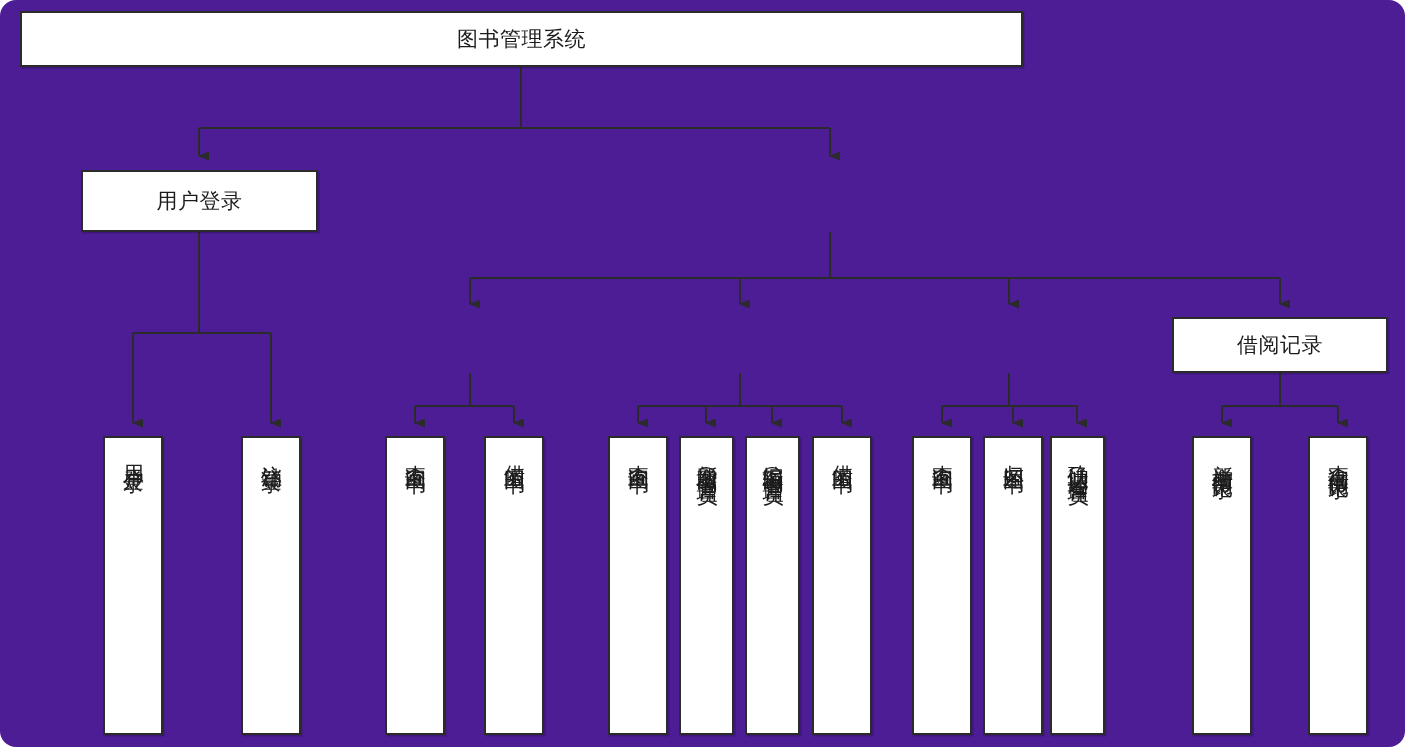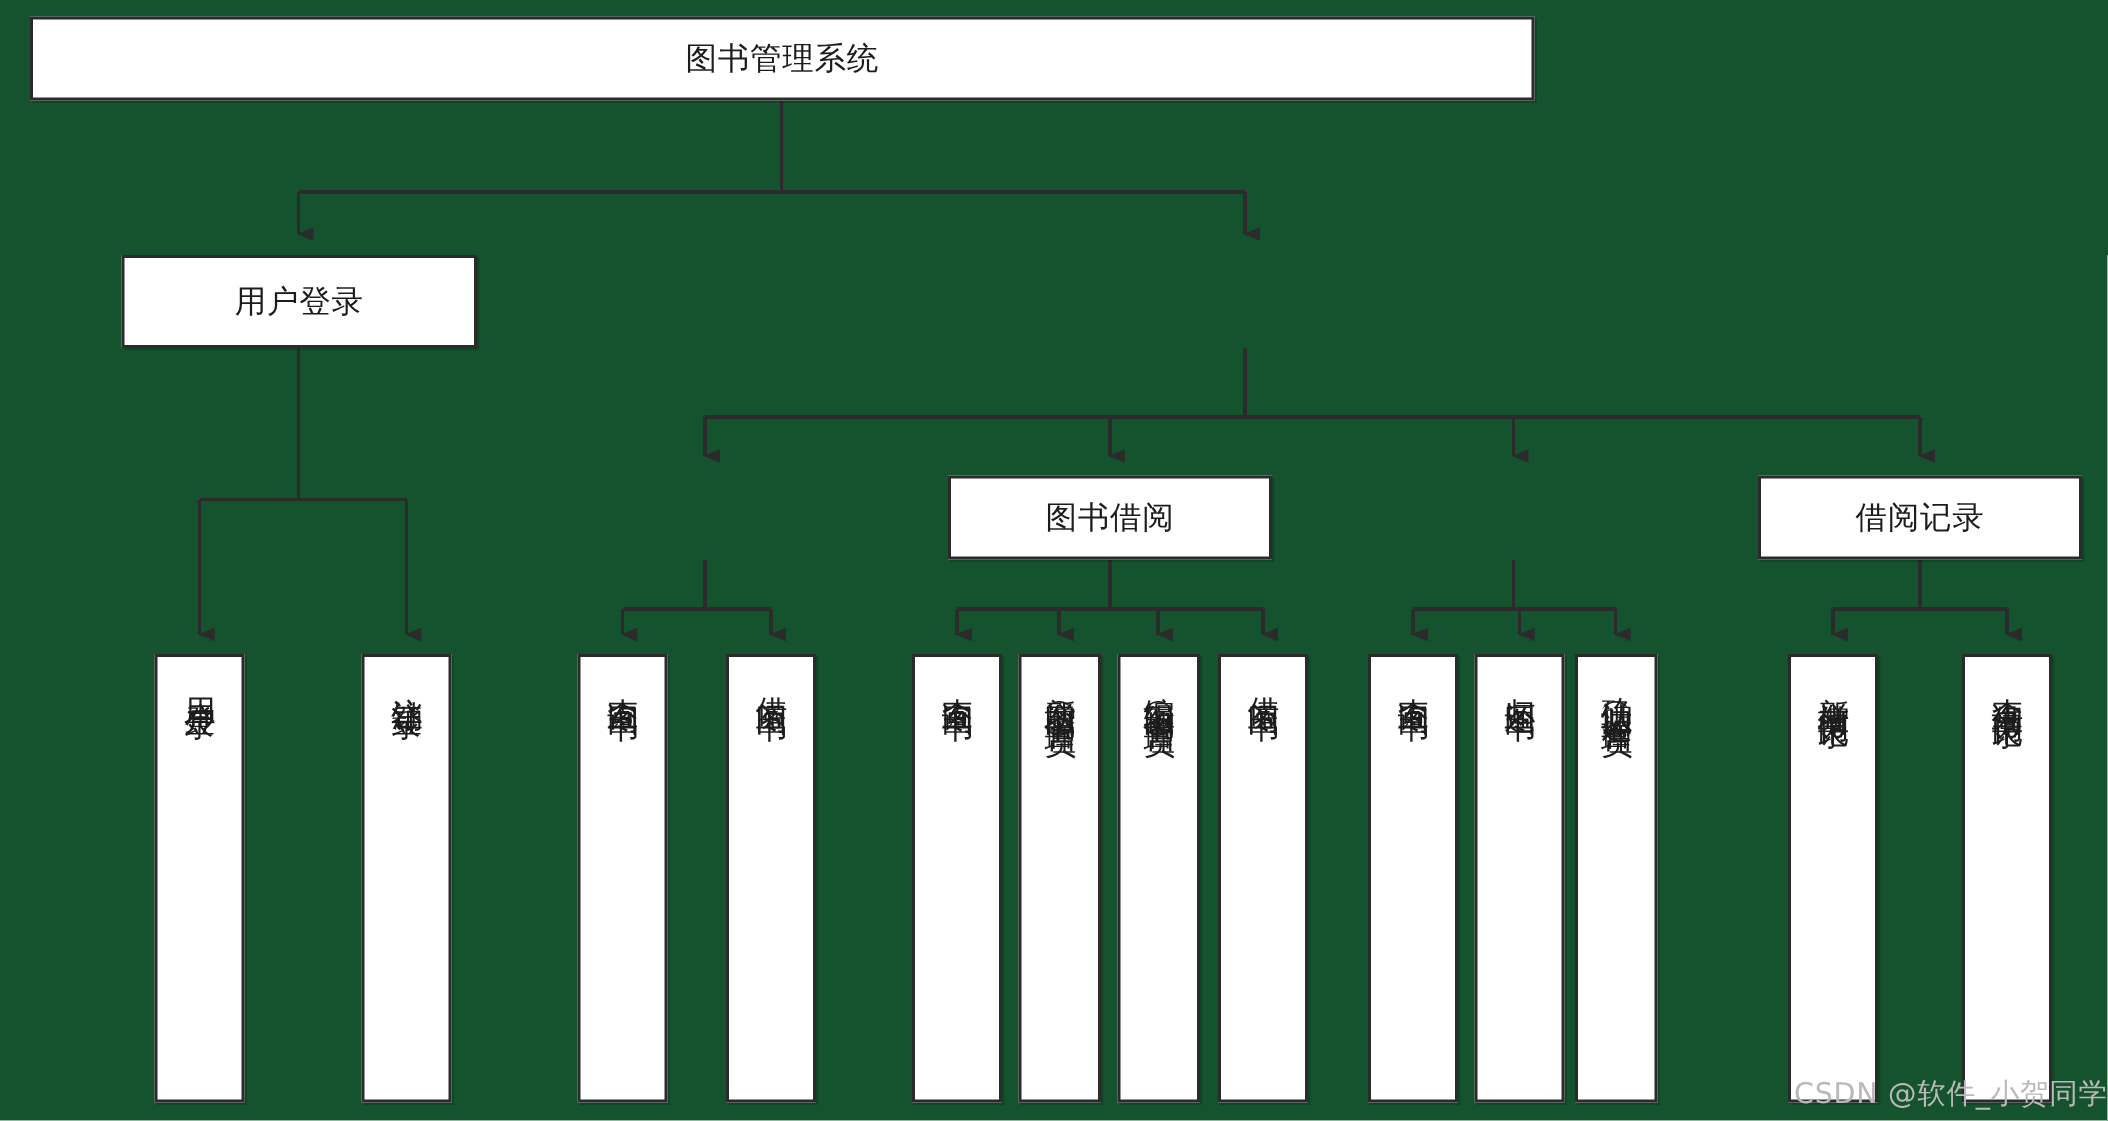--- a/index.html
+++ b/index.html
@@ -7,22 +7,23 @@
     padding: 0;
     background: #ffffff;
   }
   body {
     font-family: "DejaVu Sans", "Liberation Sans", sans-serif;
   }
   #canvas {
     position: relative;
     width: 1405px;
     height: 747px;
-    background: #14532d;
+    background: #4c1d95;
     overflow: hidden;
+    border-radius: 16px;
   }
   svg#wires {
     position: absolute;
     left: 0;
     top: 0;
     width: 1405px;
     height: 747px;
     pointer-events: none;
   }
   .node {
@@ -122,23 +123,20 @@
   </svg>
 
   <div class="node" id="node-root" style="left: 20px; top: 11px; width: 1003px; height: 56px;">
     <span class="node-label">图书管理系统</span>
   </div>
 
   <div class="node" id="node-l2-0" style="left: 81px; top: 170px; width: 237px; height: 62px;">
     <span class="node-label">用户登录</span>
   </div>
 
-  <div class="node" id="node-l3-1" style="left: 632px; top: 317px; width: 216px; height: 56px;">
-    <span class="node-label">图书借阅</span>
-  </div>
   <div class="node" id="node-l3-3" style="left: 1172px; top: 317px; width: 216px; height: 56px;">
     <span class="node-label">借阅记录</span>
   </div>
 
   <div class="node vertical" id="node-leaf-0" style="left: 103px; top: 436px; width: 60px; height: 299px;">
     <span class="node-label">用户登录</span>
   </div>
   <div class="node vertical" id="node-leaf-1" style="left: 241px; top: 436px; width: 60px; height: 299px;">
     <span class="node-label">注销登录</span>
   </div>
@@ -169,15 +167,14 @@
   <div class="node vertical" id="node-leaf-10" style="left: 1050px; top: 436px; width: 55px; height: 299px;">
     <span class="node-label">确认归还（管理员）</span>
   </div>
   <div class="node vertical" id="node-leaf-11" style="left: 1192px; top: 436px; width: 60px; height: 299px;">
     <span class="node-label">新增借阅记录</span>
   </div>
   <div class="node vertical" id="node-leaf-12" style="left: 1308px; top: 436px; width: 60px; height: 299px;">
     <span class="node-label">查询借阅记录</span>
   </div>
 
-  <div class="watermark" id="watermark" style="left: 1196px; top: 716px;">CSDN @软件_小贺同学</div>
 
 </div>
 
 </body></html>

